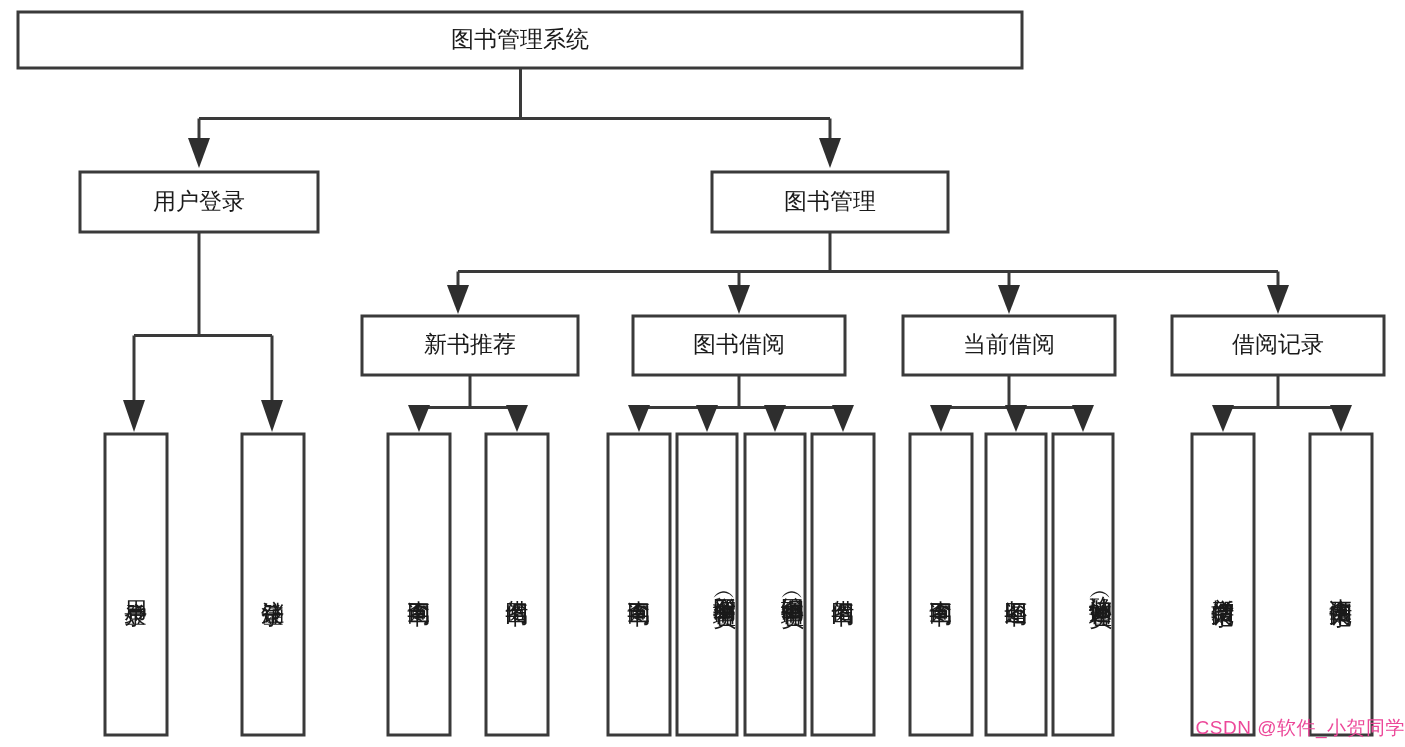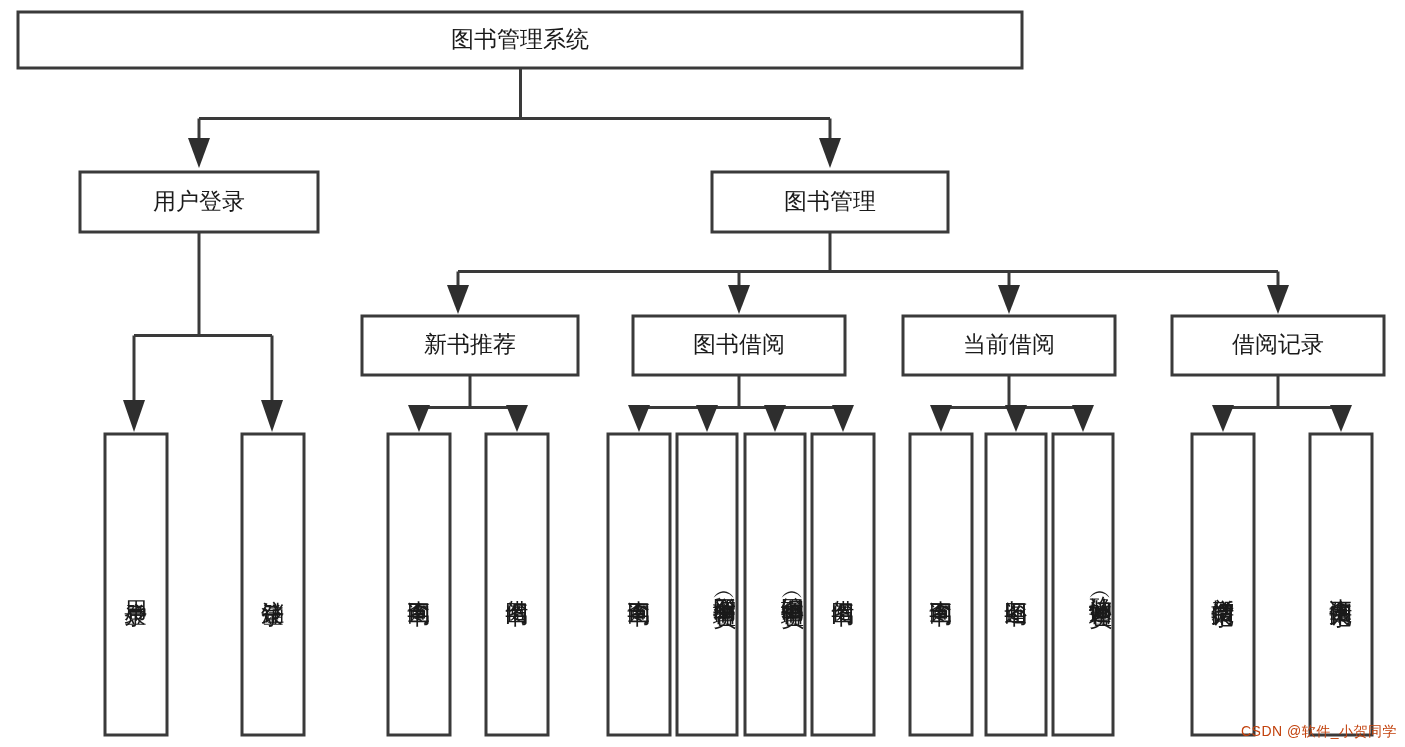--- a/index.html
+++ b/index.html
@@ -59,25 +59,25 @@
     color: #1a1a1a;
     letter-spacing: 1.5px;
     display: flex;
     align-items: center;
     justify-content: center;
     white-space: nowrap;
     pointer-events: none;
   }
   .watermark {
     position: absolute;
-    right: 8px;
+    right: 0;
     bottom: 6px;
     font-family: "Liberation Sans", "DejaVu Sans", sans-serif;
-    font-size: 14px;
-    color: #c2410c;
+    font-size: 19px;
+    color: #ec4899;
     letter-spacing: 0.5px;
     white-space: nowrap;
   }
 </style>
 </head>
 <body>
 
 <div id="diagram-root">
 
   <svg id="tree-svg" viewBox="0 0 1405 747">

